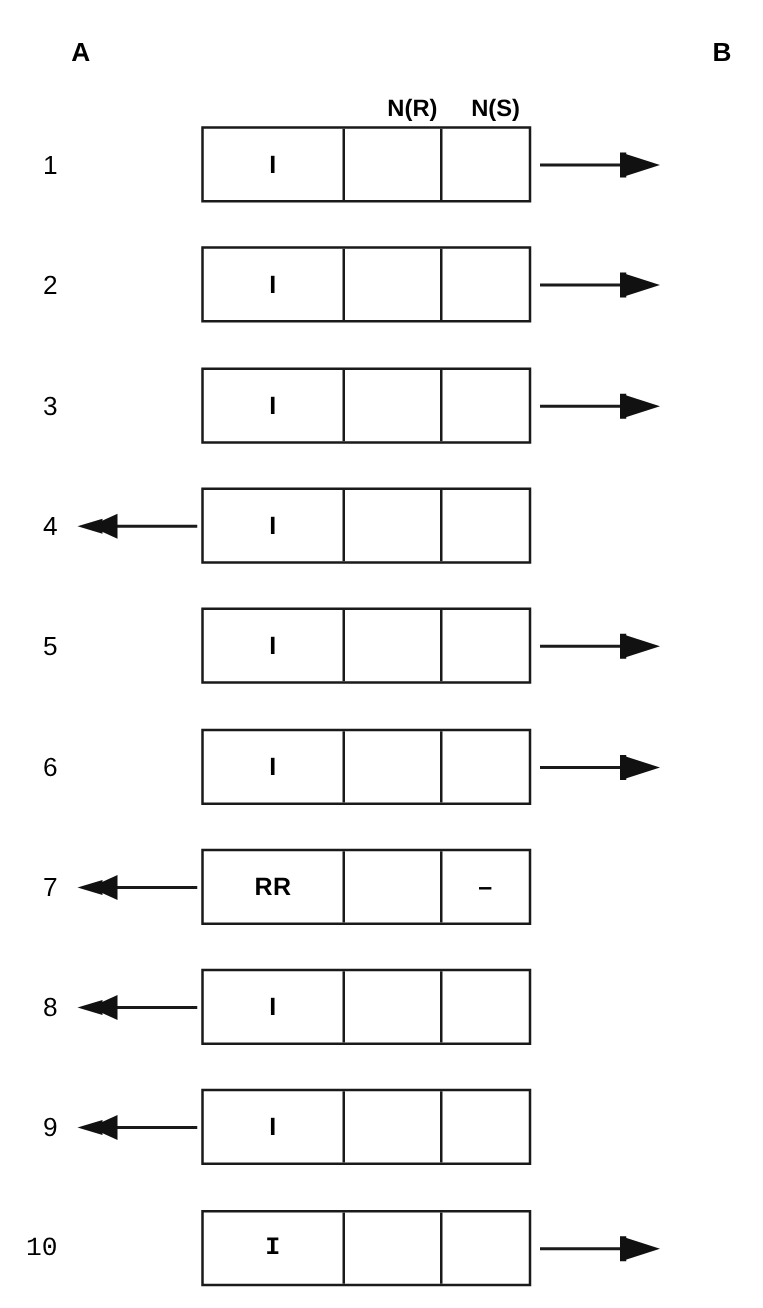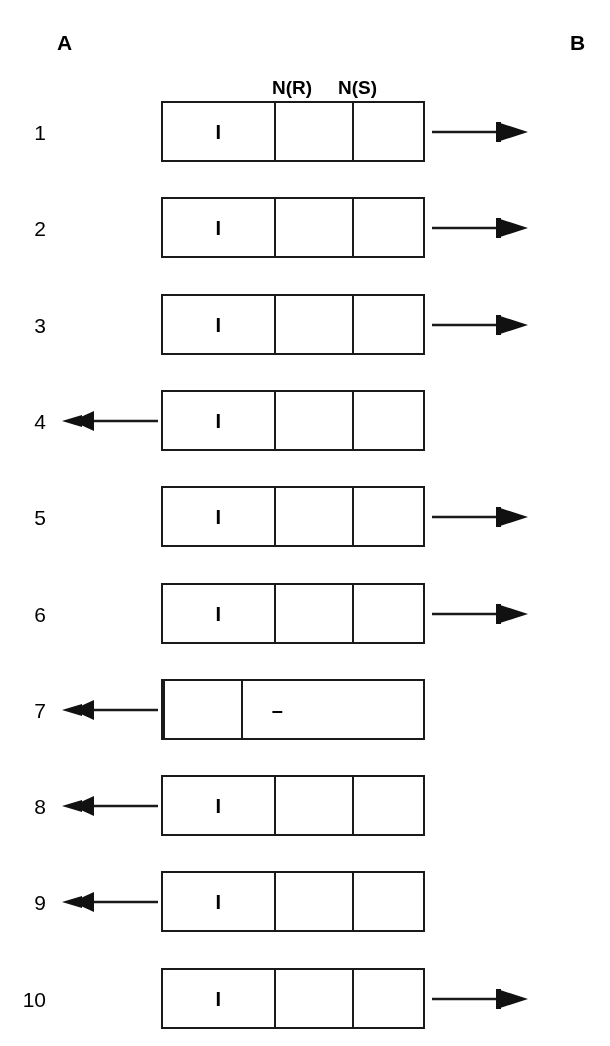--- a/index.html
+++ b/index.html
@@ -36,21 +36,21 @@
   .station-a { left: 57px; top: 32px; }
   .station-b { left: 570px; top: 32px; }
 
   
   .field-caption {
     position: absolute;
     top: 78px;
     font-size: 19px;
     font-weight: bold;
     line-height: 1;
-    text-align: left;
+    text-align: right;
     white-space: nowrap;
     color: #000;
   }
   .cap-nr { left: 272px; width: 78px; }
   .cap-ns { left: 338px; width: 78px; }
 
   
   .frame-row {
     position: absolute;
     left: 0;
@@ -226,20 +226,21 @@
       <div class="frame-row" style="top: 679px;">
         <div class="row-number">7</div>
         <div class="arrow arrow-left">
           <svg width="100" height="26" viewBox="0 0 100 26" aria-hidden="true">
             <line x1="34" y1="13" x2="100" y2="13" stroke="#1a1a1a" stroke-width="2.4"></line>
             <path d="M36 3 L36 23 L14 13 Z" fill="#111"></path>
             <path d="M24 7 L24 19 L4 13 Z" fill="#111"></path>
           </svg>
         </div>
         <div class="frame-box">
+          <div class="cell cell-control">RR</div>
           <div class="cell cell-nr"></div>
           <div class="cell cell-ns">–</div>
         </div>
       </div>
       <div class="frame-row" style="top: 775px;">
         <div class="row-number">8</div>
         <div class="arrow arrow-left">
           <svg width="100" height="26" viewBox="0 0 100 26" aria-hidden="true">
             <line x1="34" y1="13" x2="100" y2="13" stroke="#1a1a1a" stroke-width="2.4"></line>
             <path d="M36 3 L36 23 L14 13 Z" fill="#111"></path>
@@ -260,21 +261,21 @@
             <path d="M36 3 L36 23 L14 13 Z" fill="#111"></path>
             <path d="M24 7 L24 19 L4 13 Z" fill="#111"></path>
           </svg>
         </div>
         <div class="frame-box">
           <div class="cell cell-control">I</div>
           <div class="cell cell-nr"></div>
           <div class="cell cell-ns"></div>
         </div>
       </div>
-      <div class="frame-row" style="top: 968px;">
+      <div class="frame-row" style="top: 968px; font-family: Liberation Mono, monospace;">
         <div class="row-number">10</div>
         <div class="frame-box">
           <div class="cell cell-control">I</div>
           <div class="cell cell-nr"></div>
           <div class="cell cell-ns"></div>
         </div>
         <div class="arrow arrow-right">
           <svg width="100" height="26" viewBox="0 0 100 26" aria-hidden="true">
             <line x1="0" y1="13" x2="66" y2="13" stroke="#1a1a1a" stroke-width="2.4"></line>
             <rect x="64" y="3" width="5" height="20" fill="#111"></rect>

